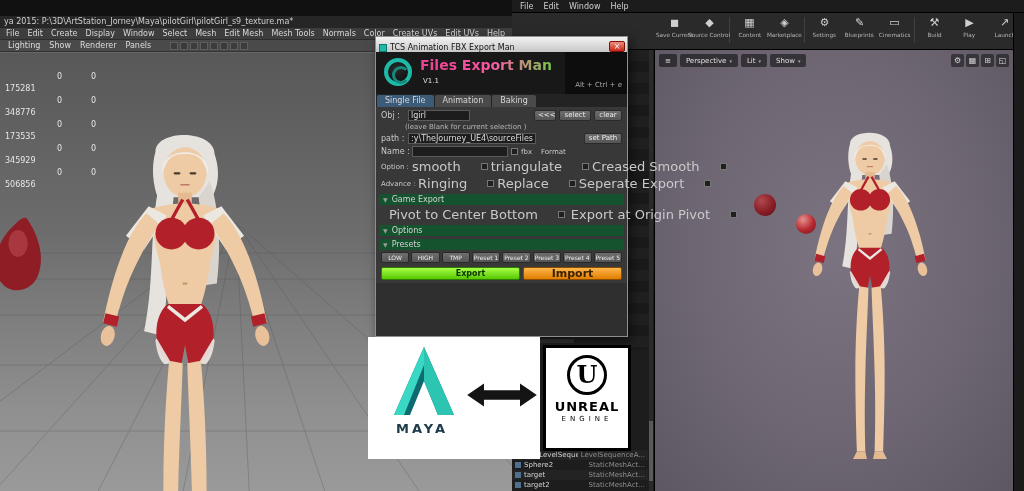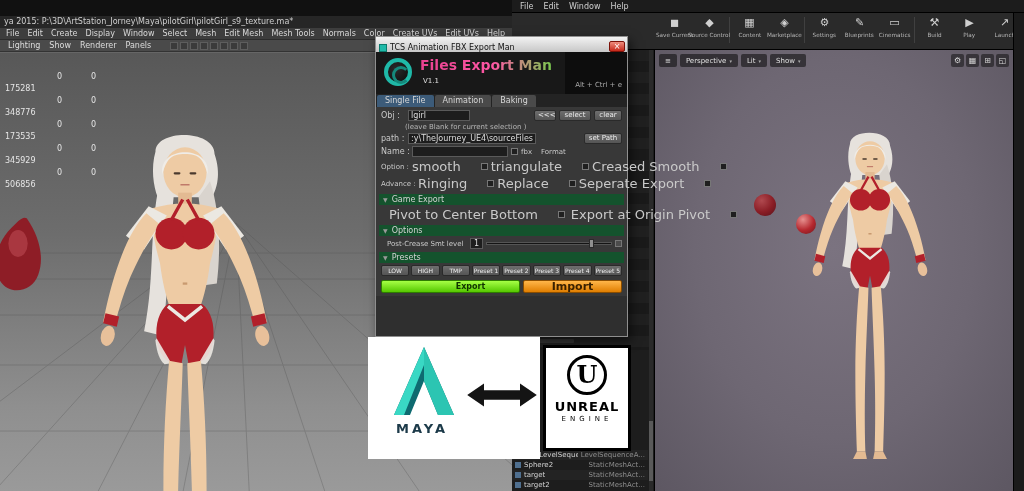--- a/index.html
+++ b/index.html
@@ -456,28 +456,20 @@
         <span style="flex:1"></span>
         <span class="grp">
             <span>Export at Origin Pivot</span>
             <span class="cb"></span>
           </span>
       </div>
       <div class="sec">
           <span class="tri">▼</span>
           <span>Options</span>
         </div>
-      <div class="frow" style="padding-left:6px;">
-        <span class="flabel" style="width:80px; font-size:7px;">Post-Crease Smt level</span>
-        <span class="numbox">1</span>
-        <span class="slider">
-            <span class="thumb" style="left:82%;"></span>
-          </span>
-        <span class="endbox"></span>
-      </div>
       <div class="sec">
           <span class="tri">▼</span>
           <span>Presets</span>
         </div>
       <div class="preset-row">
         <span class="dbtn">LOW</span>
         <span class="dbtn">HIGH</span>
         <span class="dbtn">TMP</span>
         <span class="dbtn">Preset 1</span>
         <span class="dbtn">Preset 2</span>

